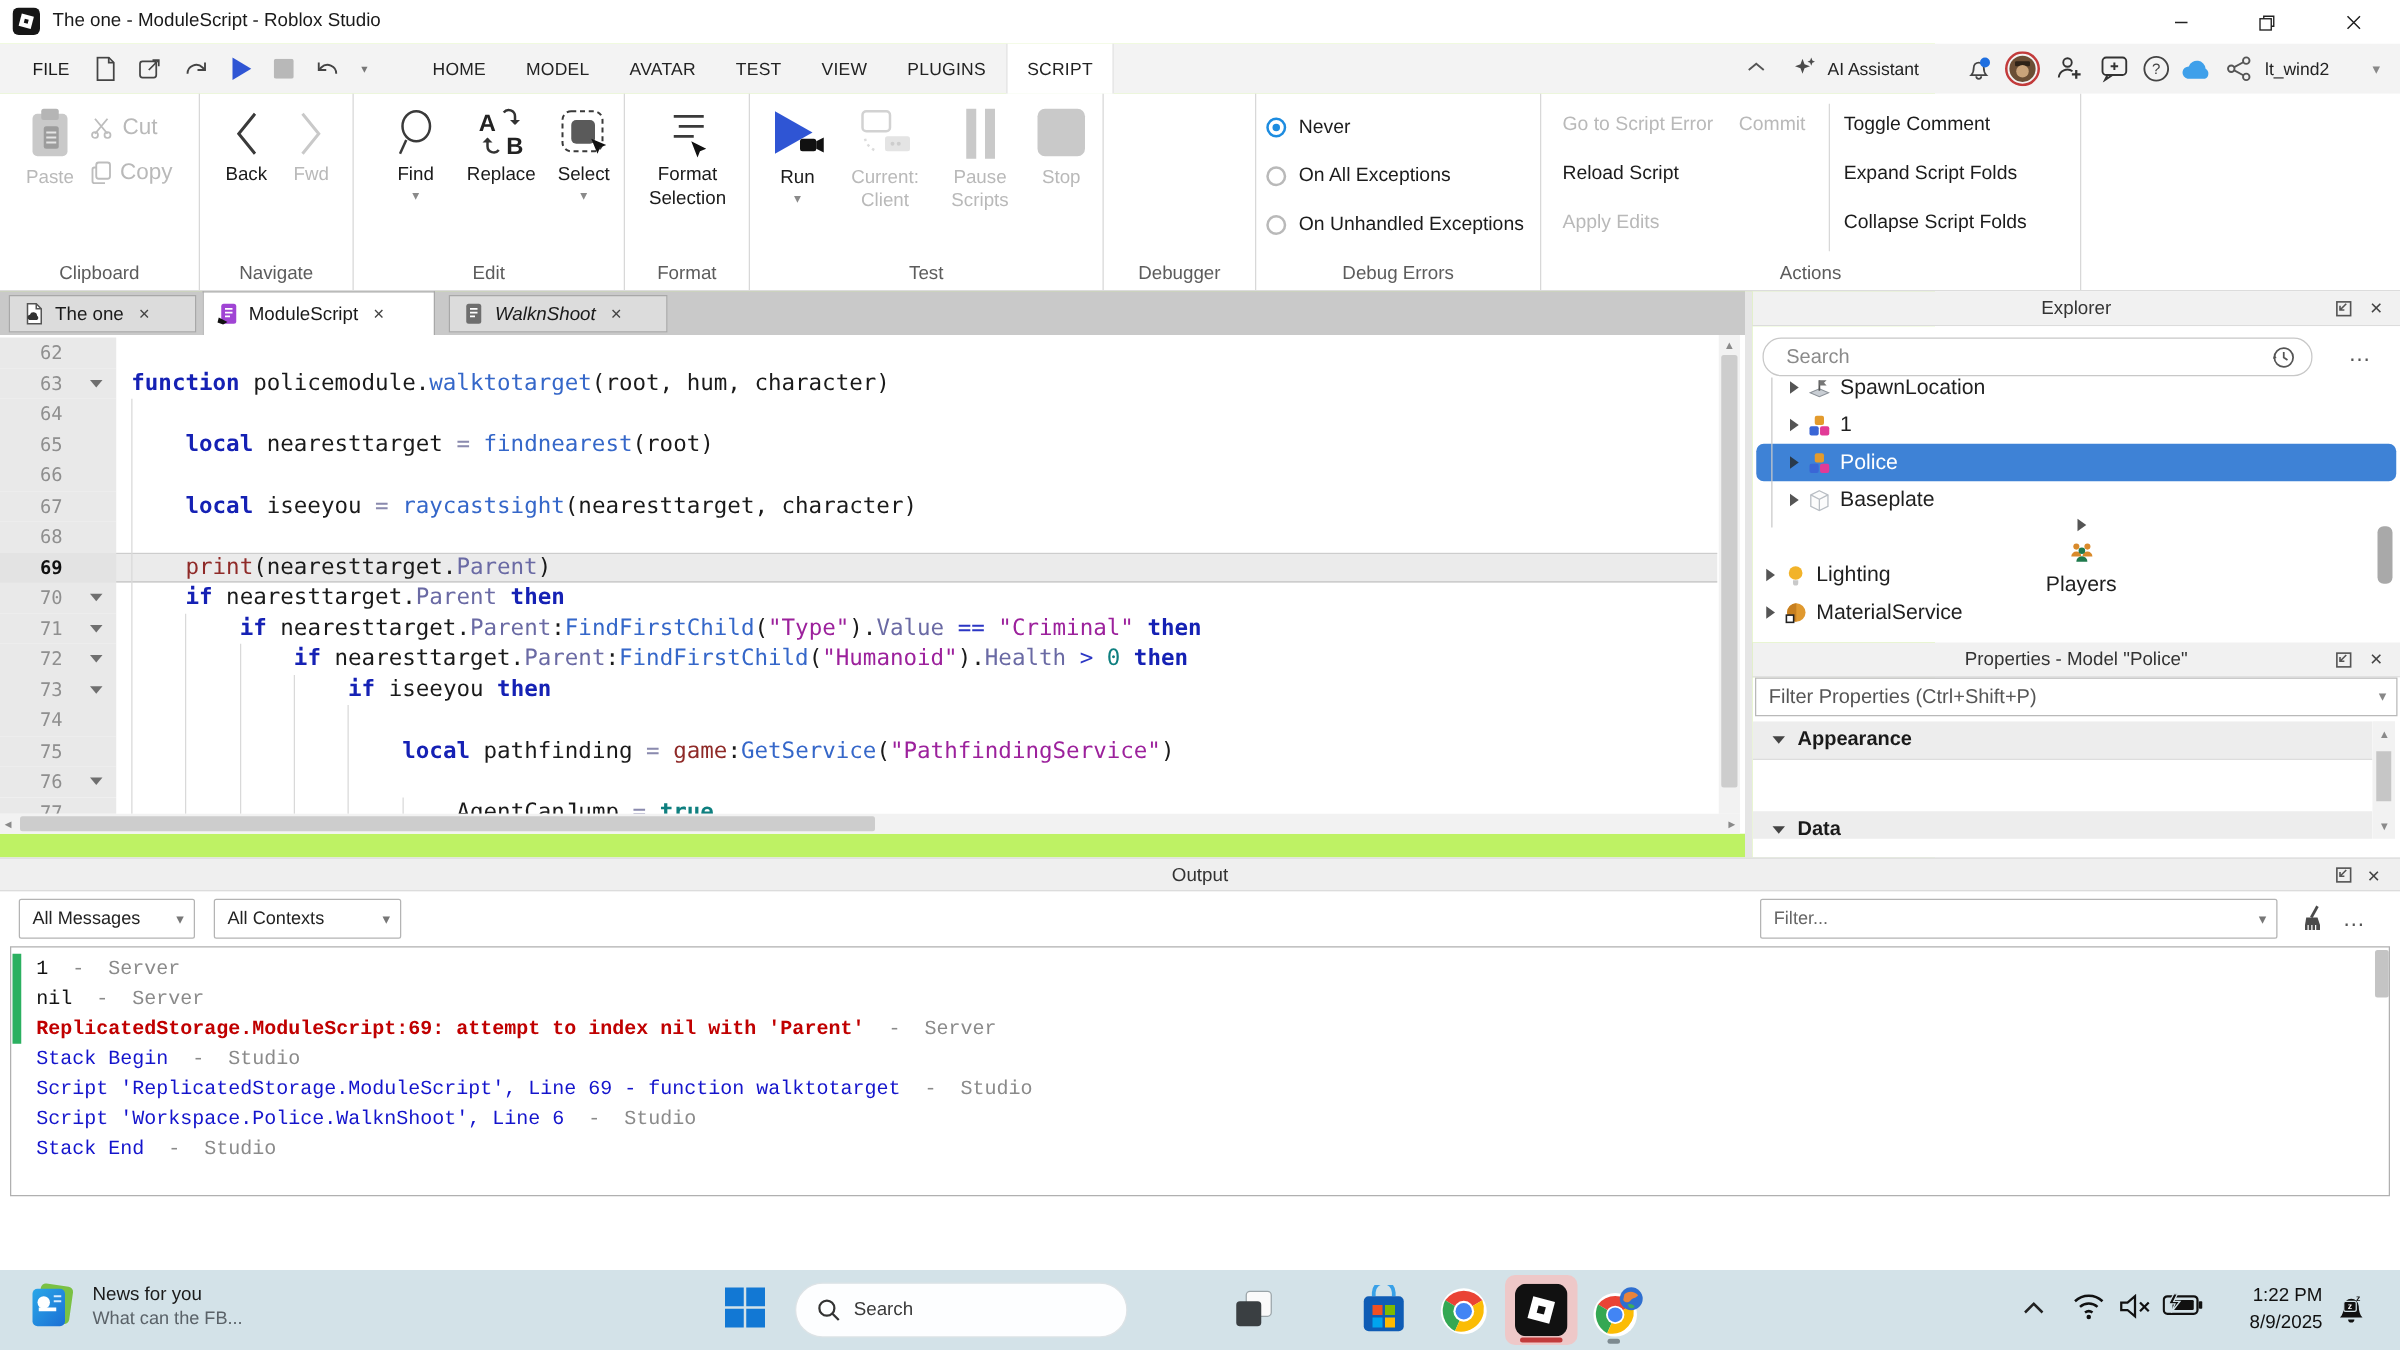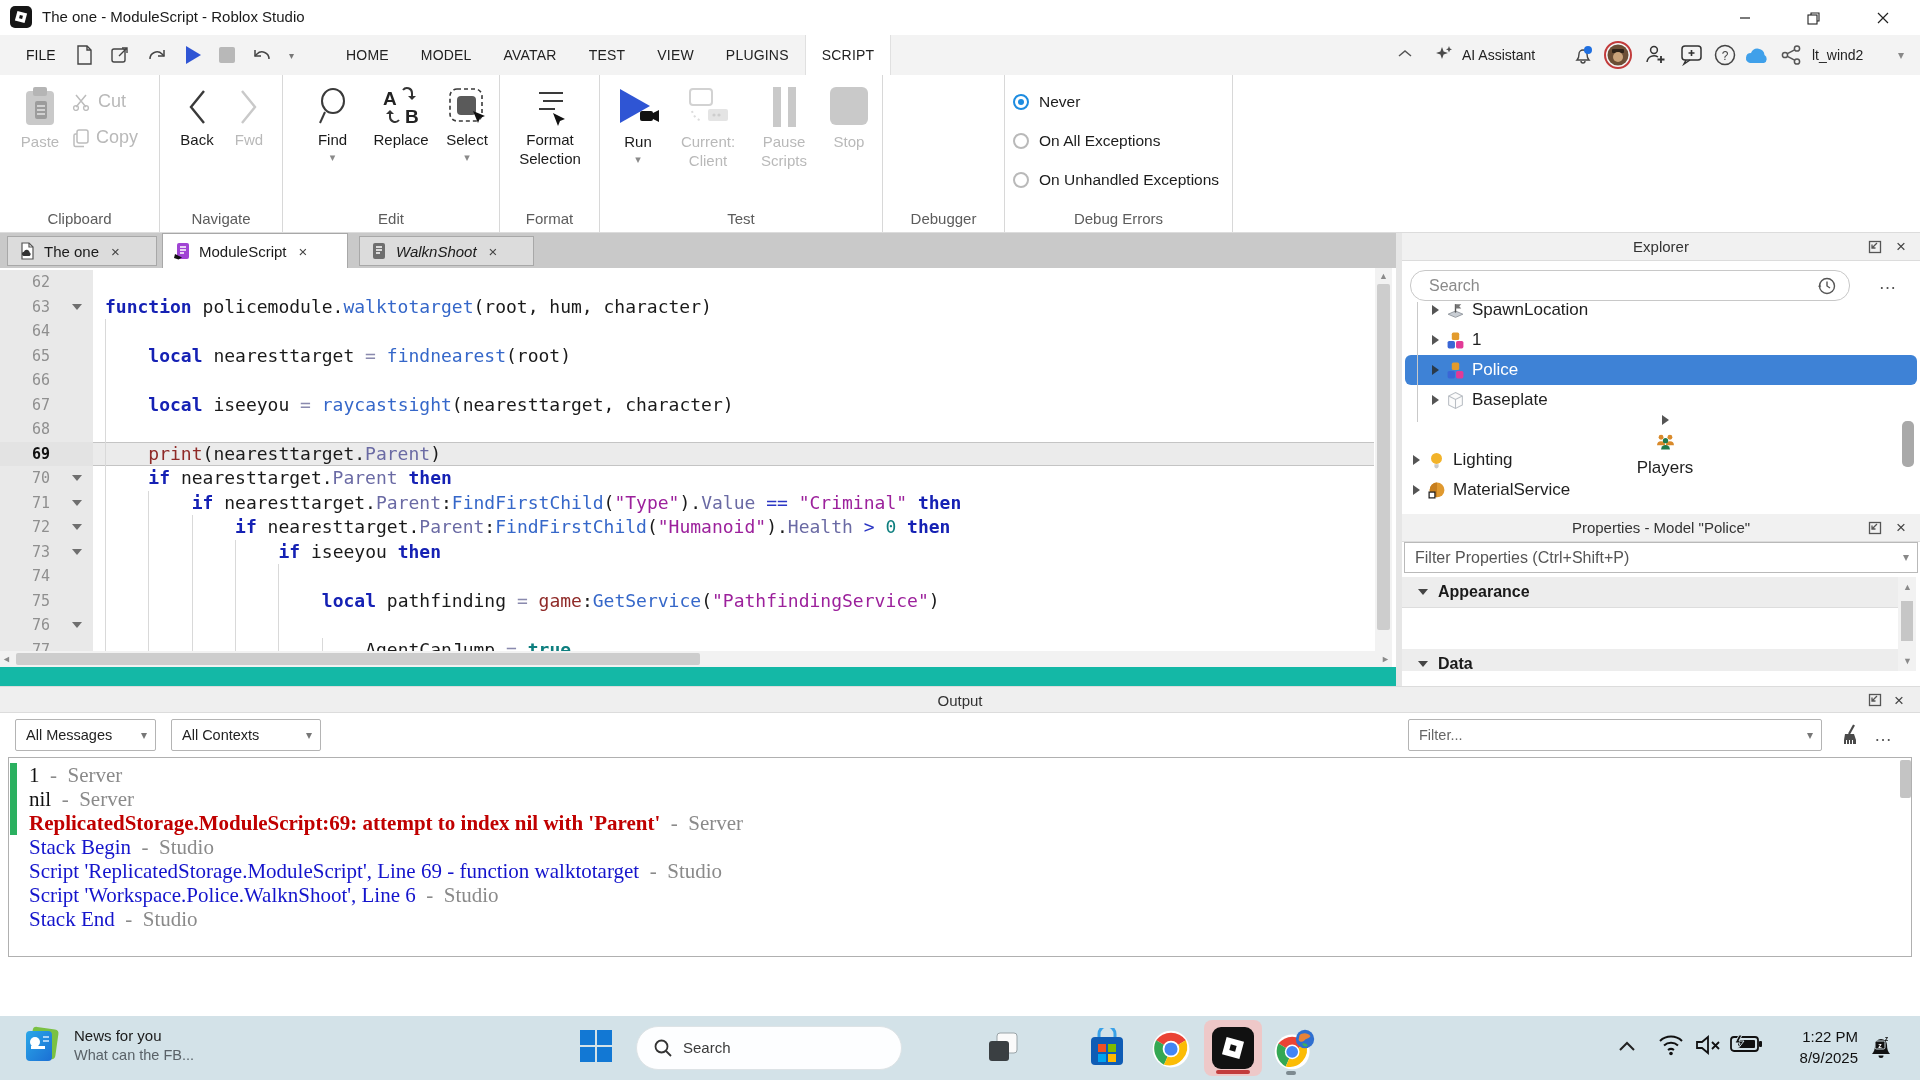--- a/index.html
+++ b/index.html
@@ -1,18 +1,18 @@
 <!DOCTYPE html>
 <html style="--sel: #3e82d6; --err: #c00000; --info: #1414cc; --ok: #2bb060; --tbg: #d3e2e8; --apphl: #eec8c8; --appul: #c23c3c;"><head>
 <meta charset="utf-8">
 <style>
   *{margin:0;padding:0;box-sizing:border-box}
   html,body{width:1920px;height:1080px;overflow:hidden}
   body{font-family:"Liberation Sans",sans-serif;background:#fff;position:relative}
-  #root{position:absolute;inset:0;width:1548px;height:1080px;background:#14b8a6}
+  #root{position:absolute;inset:0;width:1548px;height:1080px;background:#bef264}
   .abs{position:absolute}
   svg{display:block}
 
   
   #titlebar{position:absolute;left:0;top:0;width:1920px;height:35px;background:#fff}
   #tb-title{position:absolute;left:42px;top:8px;font-size:15px;color:#1a1a1a}
   .winbtn{position:absolute;top:6px;width:46px;height:24px;display:flex;align-items:center;justify-content:center;color:#222}
 
   
   #menubar{position:absolute;left:0;top:35px;width:1920px;height:40px;background:#f3f3f3}
@@ -122,21 +122,21 @@
   #out-title{position:absolute;left:0;top:0;width:1920px;height:27px;background:#efefef;border-top:1px solid #dcdcdc;border-bottom:1px solid #dcdcdc}
   #out-title .ptitle{position:absolute;left:0;right:0;text-align:center;line-height:27px;font-size:15px;color:#333}
   #out-title .pdock{left:1868px;top:6px}
   #out-title .pclose{left:1894px;line-height:27px}
   .obox{position:absolute;top:33px;height:32px;border:1px solid #b4b4b4;background:#fff;border-radius:2px;font-size:14.5px;color:#222}
   .obox .olabel{position:absolute;left:10px;line-height:30px}
   .obox .ocaret{position:absolute;right:8px;line-height:30px;color:#777;font-size:12px}
   #out-dots{position:absolute;left:1874px;top:33px;font-size:18px;color:#555;line-height:32px;letter-spacing:1px}
   #logbox{position:absolute;left:8px;top:71px;width:1904px;height:200px;border:1px solid #b0b0b0;background:#fff}
   #greenbar{position:absolute;left:1px;top:5px;width:7px;height:72px;background:var(--ok,#2bb060)}
-  #log-lines{position:absolute;left:20px;top:5px;font-family:Liberation Serif, serif;font-size:21px}
+  #log-lines{position:absolute;left:20px;top:5px;font-family:Liberation Mono, monospace;font-size:16px}
   .orow{height:24px;line-height:24px;white-space:pre}
   .ol-blk{color:#111}
   .ol-gry{color:#8a8a8a}
   .ol-err{color:var(--err,#c00000);font-weight:bold}
   .ol-info{color:var(--info,#1414cc)}
   #out-scroll{position:absolute;left:1891px;top:2px;width:11px;height:38px;background:#c4c4c4;border-radius:2px}
 
   
   #taskbar{position:absolute;left:0;top:1016px;width:1920px;height:64px;background:var(--tbg,#d3e2e8)}
   #news{position:absolute;left:22px;top:9px;display:flex;align-items:center;gap:12px}
@@ -467,20 +467,33 @@
             <span>On All Exceptions</span>
           </div>
           <div class="radio-row" style="left: 8px; top: 96px;">
             <span class="radio"></span>
             <span>On Unhandled Exceptions</span>
           </div>
         </div>
       <div class="grp-label">Debug Errors</div>
     </div>
 
+    <div class="rgroup" style="left:1233px;width:432px">
+      <div id="actions-cols">
+          <div class="txtbtn disabled" style="left: 17px; top: 16px;">Go to Script Error</div>
+          <div class="txtbtn" style="left: 17px; top: 55px;">Reload Script</div>
+          <div class="txtbtn disabled" style="left: 17px; top: 94px;">Apply Edits</div>
+          <div class="txtbtn disabled" style="left: 158px; top: 16px;">Commit</div>
+          <div class="txtbtn" style="left: 242px; top: 16px;">Toggle Comment</div>
+          <div class="txtbtn" style="left: 242px; top: 55px;">Expand Script Folds</div>
+          <div class="txtbtn" style="left: 242px; top: 94px;">Collapse Script Folds</div>
+        </div>
+      <div class="vdiv" style="left:230px;top:8px;height:118px"></div>
+      <div class="grp-label">Actions</div>
+    </div>
   </div>
 
   <div id="tabrow">
       <div class="etab" style="left: 7px; width: 150px;">
         <span class="ticon">
           <svg width="18" height="18" viewBox="0 0 18 18">
             <path d="M4 1h7l4 4v12H4z" fill="#fff" stroke="#555" stroke-width="1.2"></path>
             <path d="M11 1v4h4" fill="none" stroke="#555" stroke-width="1.2"></path>
             <path d="M5.5 14a2.2 2.2 0 0 1 .4-4.3 3 3 0 0 1 5.8.9A1.9 1.9 0 0 1 11.5 14z" fill="#333"></path>
           </svg>

